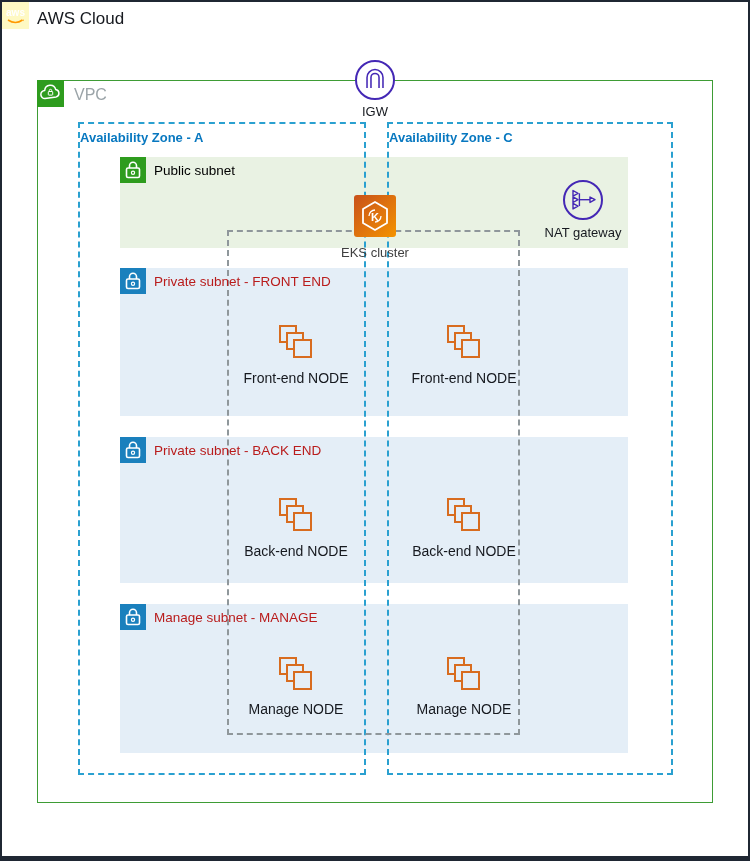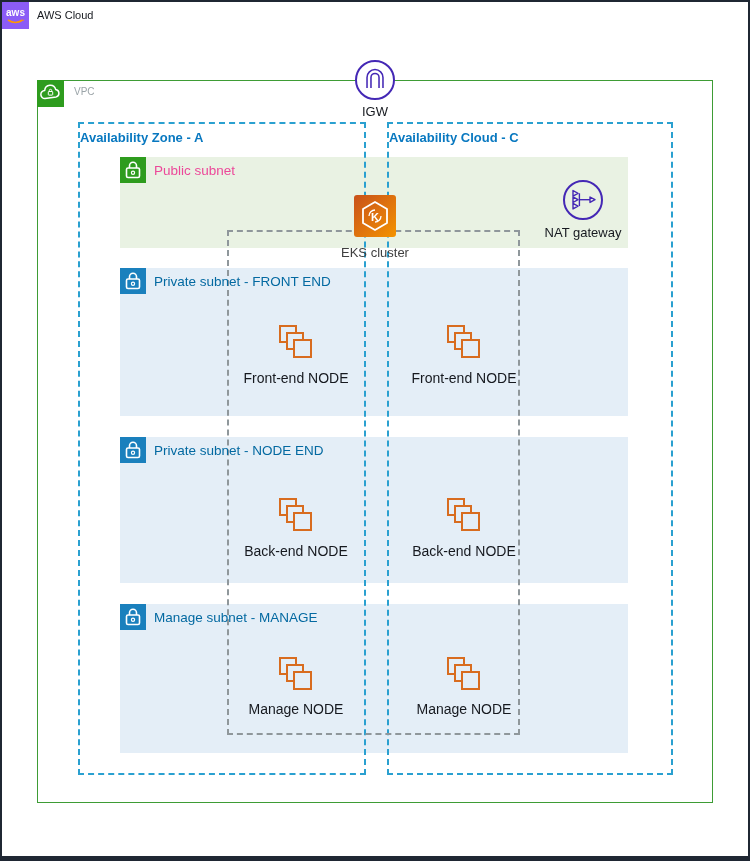--- a/index.html
+++ b/index.html
@@ -9,52 +9,52 @@
     font-family:"Liberation Sans", sans-serif; font-size:13px; color:#16191f;
   }
   .abs { position:absolute; }
 
   
   .frame {
     position:absolute; inset:0; border:2px solid #1f2733; border-bottom-width:5px;
     z-index:0; pointer-events:none;
   }
   .aws-logo {
-    left:2px; top:2px; width:27px; height:27px; background:#8b5cf6; z-index:6;
+    left:2px; top:2px; width:27px; height:27px; background:#fef9c3; z-index:6;
     display:flex; align-items:center; justify-content:center;
   }
-  .cloud-title { left:37px; top:9px; font-size:11px; color:#16191f; z-index:6; }
+  .cloud-title { left:37px; top:9px; font-size:17px; color:#16191f; z-index:6; }
 
   
   .vpc-box { left:37px; top:80px; width:676px; height:723px; border:1px solid #3e9c35; z-index:1; background:#ffffff; }
   .vpc-icon { left:37px; top:80px; width:27px; height:27px; background:#2e9c1e; z-index:6;
     display:flex; align-items:center; justify-content:center; }
-  .vpc-label { left:74px; top:86px; color:#9ba4a8; font-size:10px; z-index:6; }
+  .vpc-label { left:74px; top:86px; color:#9ba4a8; font-size:16px; z-index:6; }
 
   
   .az { border:2px dashed #2aa0d0; z-index:3; background:transparent; }
   .az-a { left:78px;  top:122px; width:288px; height:653px; }
   .az-c { left:387px; top:122px; width:286px; height:653px; }
   .az-label { position:absolute; top:6px; left:0; right:0; text-align:left;
     color:#0878c0; font-weight:bold; font-size:13px; }
 
   
   .band { left:120px; width:508px; z-index:2; }
   .band-public { top:157px; height:91px;  background:#e9f2e3; }
   .band-front  { top:268px; height:148px; background:#e4eef7; }
   .band-back   { top:437px; height:146px; background:#e4eef7; }
   .band-manage { top:604px; height:149px; background:#e4eef7; }
 
   .lock { left:120px; width:26px; height:26px; z-index:6;
     display:flex; align-items:center; justify-content:center; }
   .lock-green { background:#2e9c1e; }
   .lock-blue  { background:#1a80bd; }
   .band-label { left:154px; height:26px; display:flex; align-items:center; z-index:6; font-size:13.5px; }
-  .label-green { color:#ec4899; }
-  .label-blue  { color:#0369a1; }
+  .label-green { color:#000000; }
+  .label-blue  { color:#b91c1c; }
 
   
   .eks-box { left:227px; top:230px; width:293px; height:505px;
     border:2px dashed #8f979b; z-index:4; background:transparent; }
 
   
   .igw-circle { left:355px; top:60px; width:40px; height:40px; border-radius:50%;
     background:#ffffff; border:2.5px solid #4428b5; z-index:6;
     display:flex; align-items:center; justify-content:center; }
   .igw-label { left:345px; top:104px; width:60px; text-align:center; font-weight:normal; z-index:6; }
@@ -106,21 +106,21 @@
     <path d="M11 25 V14.5 a6 6 0 0 1 12 0 V25" stroke="#4428b5" stroke-width="5.5" fill="none"></path>
     <path d="M11 25 V14.5 a6 6 0 0 1 12 0 V25" stroke="#ffffff" stroke-width="2.4" fill="none"></path>
   </svg>
 </div>
 <div class="abs igw-label">IGW</div>
 
 <div class="abs az az-a">
   <div class="az-label">Availability Zone - A</div>
 </div>
 <div class="abs az az-c">
-  <div class="az-label">Availability Cloud - C</div>
+  <div class="az-label">Availability Zone - C</div>
 </div>
 
 <div class="abs band band-public"></div>
 <div class="abs band band-front"></div>
 <div class="abs band band-back"></div>
 <div class="abs band band-manage"></div>
 
 <div class="abs eks-box"></div>
 
 <div class="abs lock lock-green" style="top:157px">
@@ -141,21 +141,21 @@
 </div>
 <div class="abs band-label label-blue" style="top:268px">Private subnet - FRONT END</div>
 
 <div class="abs lock lock-blue" style="top:437px">
   <svg width="26" height="26" viewBox="0 0 26 26">
     <path d="M9.5 11 V8.7 a3.5 3.5 0 0 1 7 0 V11" stroke="#ffffff" stroke-width="1.6" fill="none"></path>
     <rect x="6.5" y="11" width="13" height="9.5" rx="1.5" stroke="#ffffff" stroke-width="1.6" fill="none"></rect>
     <circle cx="13" cy="15.7" r="1.6" stroke="#ffffff" stroke-width="1.2" fill="none"></circle>
   </svg>
 </div>
-<div class="abs band-label label-blue" style="top:437px">Private subnet - NODE END</div>
+<div class="abs band-label label-blue" style="top:437px">Private subnet - BACK END</div>
 
 <div class="abs lock lock-blue" style="top:604px">
   <svg width="26" height="26" viewBox="0 0 26 26">
     <path d="M9.5 11 V8.7 a3.5 3.5 0 0 1 7 0 V11" stroke="#ffffff" stroke-width="1.6" fill="none"></path>
     <rect x="6.5" y="11" width="13" height="9.5" rx="1.5" stroke="#ffffff" stroke-width="1.6" fill="none"></rect>
     <circle cx="13" cy="15.7" r="1.6" stroke="#ffffff" stroke-width="1.2" fill="none"></circle>
   </svg>
 </div>
 <div class="abs band-label label-blue" style="top:604px">Manage subnet - MANAGE</div>
 

